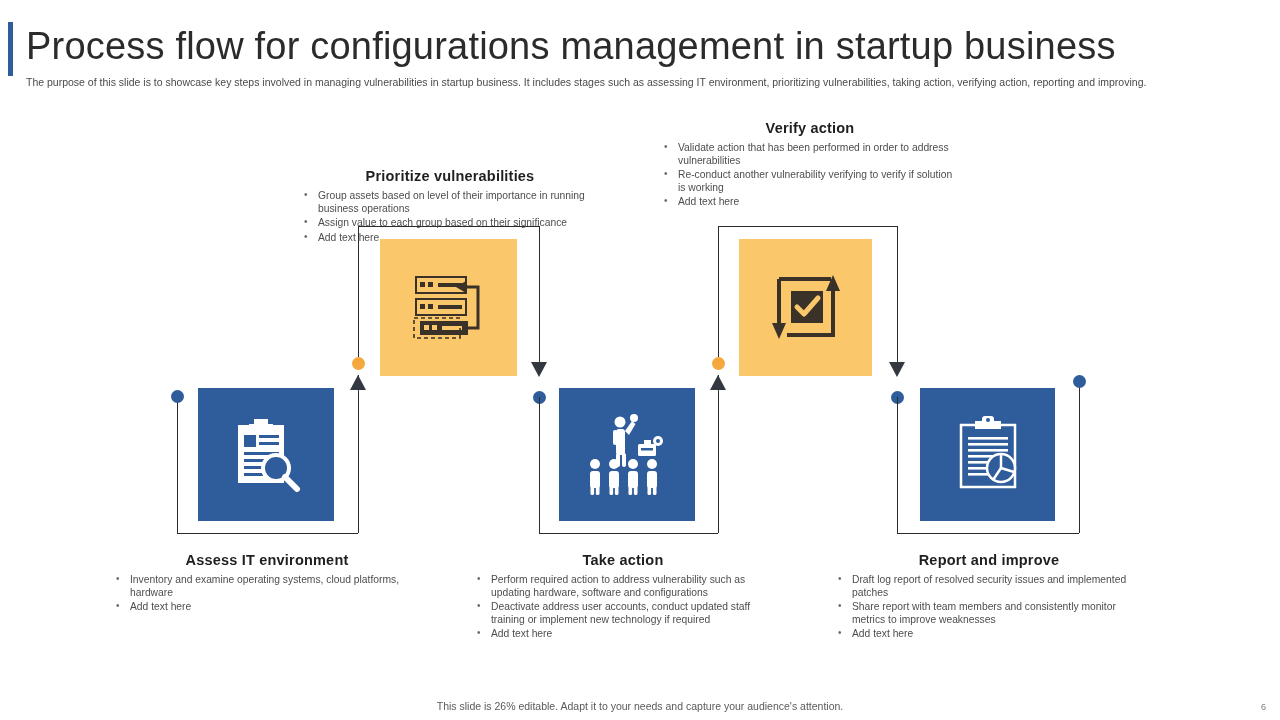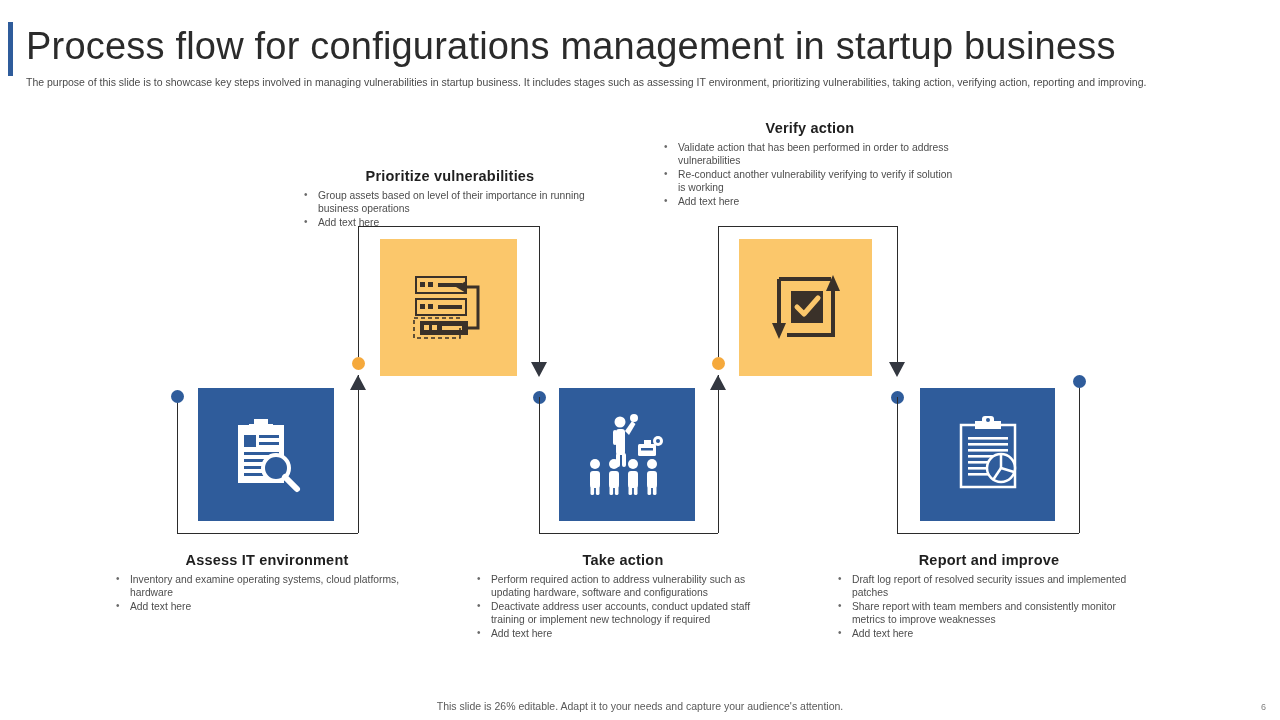--- a/index.html
+++ b/index.html
@@ -106,20 +106,21 @@
 
   <div class="vline" style="left:897px;top:397px;height:136px;"></div>
   <div class="hline" style="left:897px;top:533px;width:182px;"></div>
   <div class="vline" style="left:1079px;top:384px;height:149px;"></div>
   <div class="dot blue" style="left:1073px;top:375px;"></div>
 
   <div class="block" style="left:300px;top:120px;width:300px;margin-top:48px;">
     <div class="block-title">Prioritize vulnerabilities</div>
     <ul class="bullets">
       <li>Group assets based on level of their importance in running business operations</li>
+      <li>Assign value to each group based on their significance</li>
       <li>Add text here</li>
     </ul>
   </div>
 
   <div class="block" style="left:660px;top:120px;width:300px;">
     <div class="block-title">Verify action</div>
     <ul class="bullets">
       <li>Validate action that has been performed in order to address vulnerabilities</li>
       <li>Re-conduct another vulnerability verifying to verify if solution is working</li>
       <li>Add text here</li>

